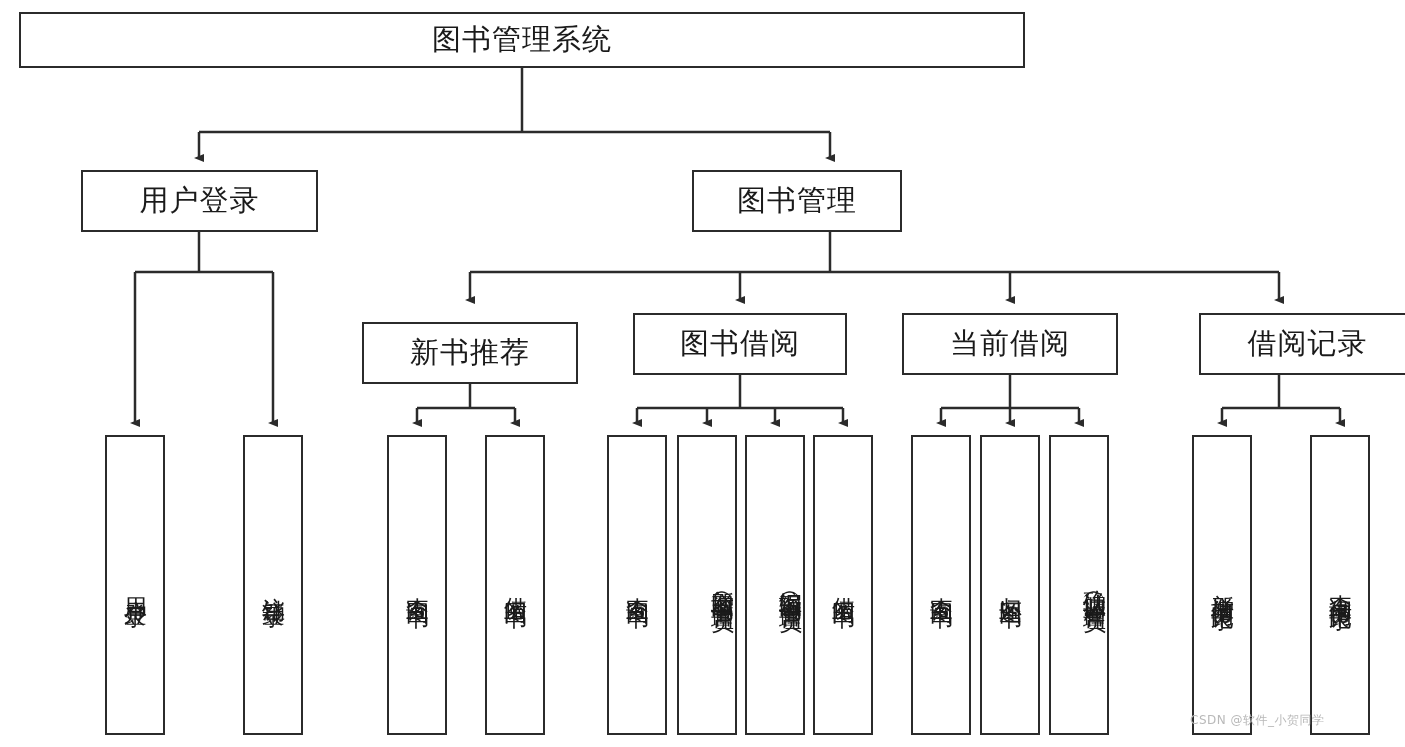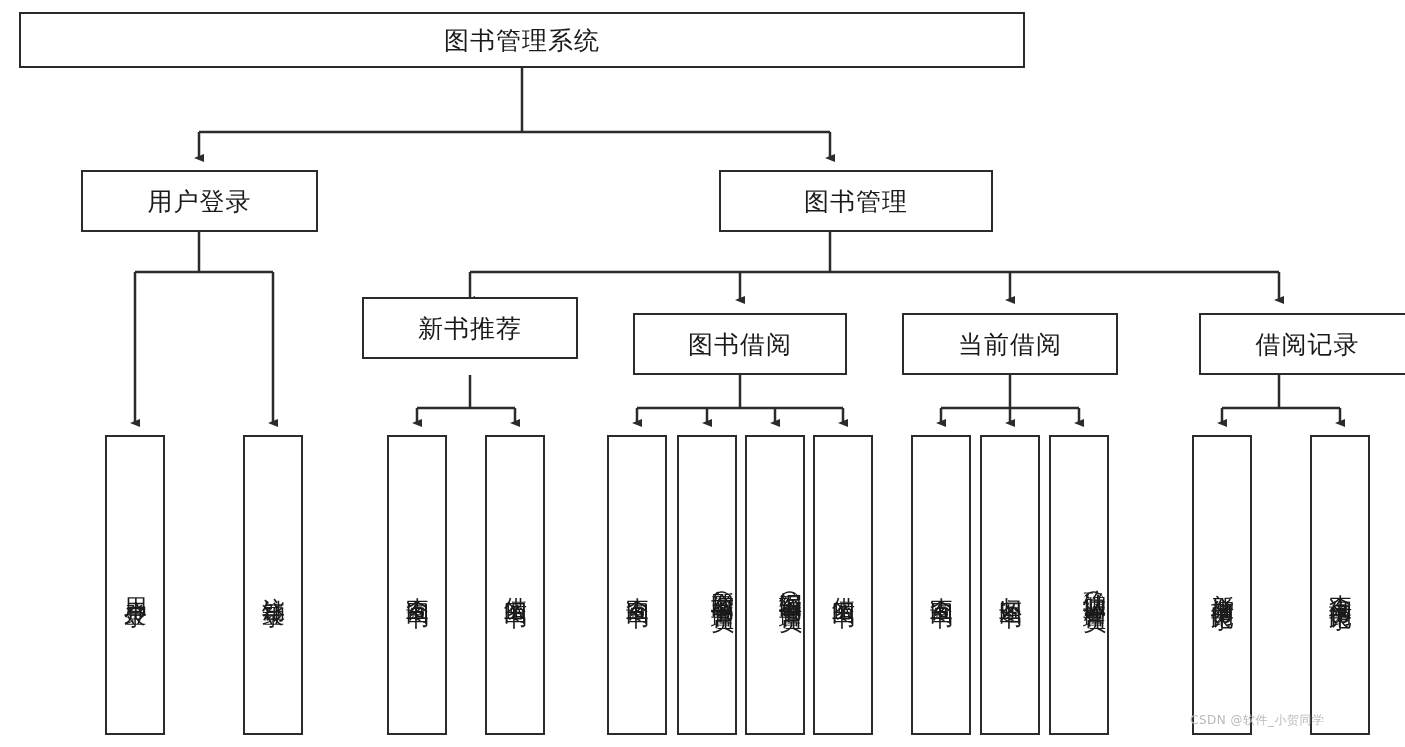--- a/index.html
+++ b/index.html
@@ -31,21 +31,21 @@
     box-sizing: border-box;
     border: 2.5px solid #2b2b2b;
     background: #ffffff;
     display: flex;
     align-items: center;
     justify-content: center;
     color: #1a1a1a;
     z-index: 2;
   }
   .node.horiz {
-    font-size: 25px;
+    font-size: 29px;
     letter-spacing: 1px;
   }
   .node.vert {
     writing-mode: vertical-rl;
     text-orientation: upright;
     font-size: 23px;
     line-height: 1.12;
     letter-spacing: 3px;
     padding: 6px 0;
     white-space: nowrap;
@@ -115,23 +115,23 @@
       <path d="M1279,375 L1279,408"></path>
       <path d="M1222,408 L1340,408"></path>
       <path d="M1222,408 L1222,423" marker-end="url(#arrow)"></path>
       <path d="M1340,408 L1340,423" marker-end="url(#arrow)"></path>
     </g>
   </svg>
 
   <div class="node horiz" style="left:19px; top:12px; width:1006px; height:56px;">图书管理系统</div>
 
   <div class="node horiz" style="left:81px; top:170px; width:237px; height:62px;">用户登录</div>
-  <div class="node horiz" style="left:719px; top:170px; width:274px; height:62px;">图书管理</div>
+  <div class="node horiz" style="left:692px; top:170px; width:210px; height:62px;">图书管理</div>
 
-  <div class="node horiz" style="left:362px; top:297px; width:216px; height:62px;">新书推荐</div>
+  <div class="node horiz" style="left:362px; top:322px; width:216px; height:62px;">新书推荐</div>
   <div class="node horiz" style="left:633px; top:313px; width:214px; height:62px;">图书借阅</div>
   <div class="node horiz" style="left:902px; top:313px; width:216px; height:62px;">当前借阅</div>
   <div class="node horiz" style="left:1199px; top:313px; width:217px; height:62px;">借阅记录</div>
 
   <div class="node vert" style="left:105px; top:435px; width:60px; height:300px;">用户登录</div>
   <div class="node vert" style="left:243px; top:435px; width:60px; height:300px;">注销登录</div>
 
   <div class="node vert" style="left:387px; top:435px; width:60px; height:300px;">查询图书</div>
   <div class="node vert" style="left:485px; top:435px; width:60px; height:300px;">借阅图书</div>
 

